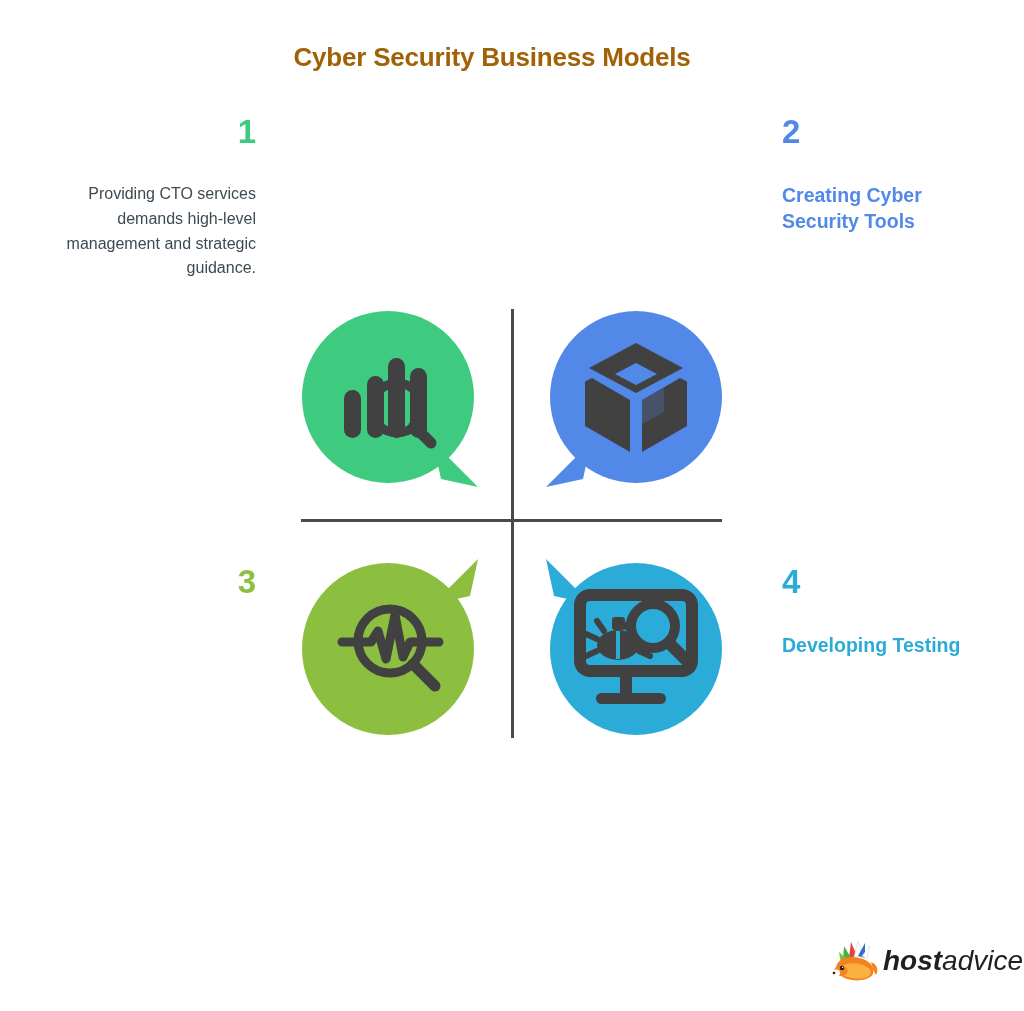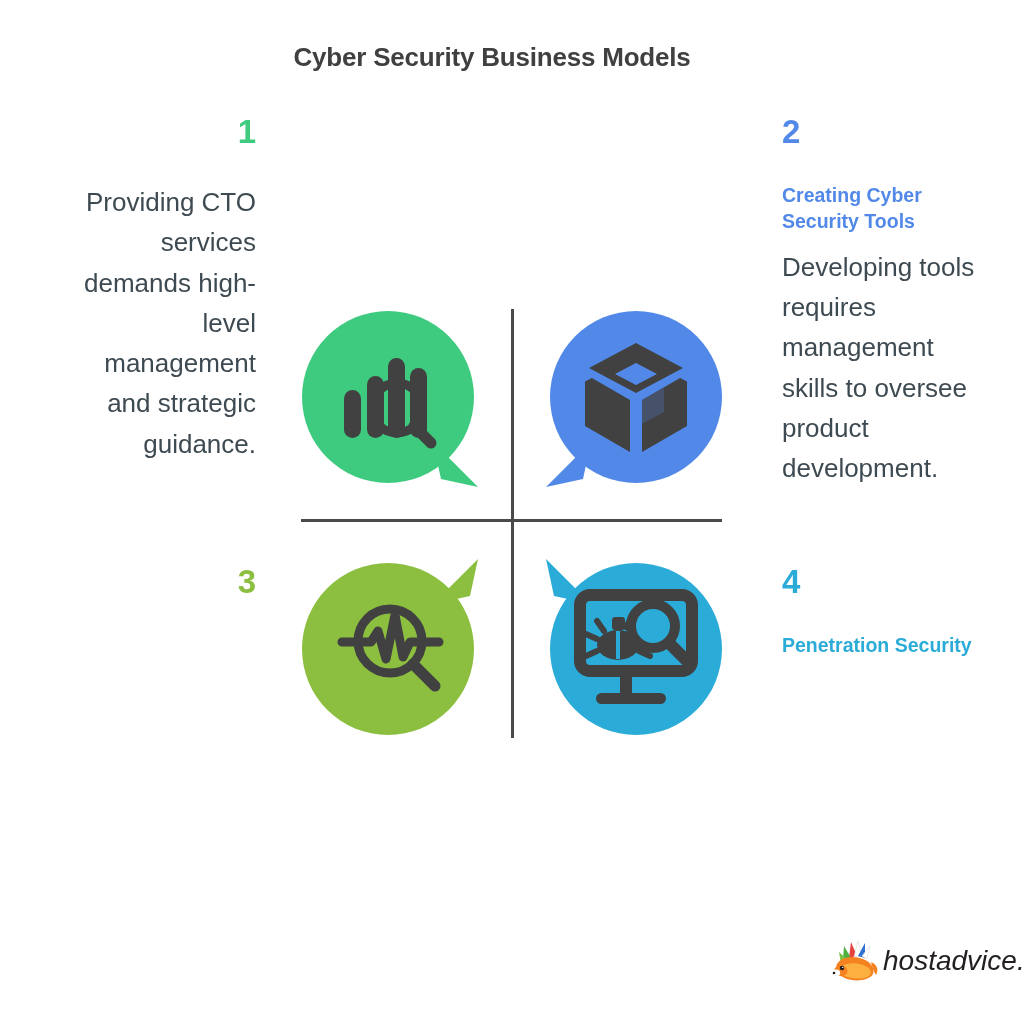--- a/index.html
+++ b/index.html
@@ -18,21 +18,21 @@
 
   
   .title {
     position: absolute;
     top: 42px;
     left: 0;
     width: 984px;
     text-align: center;
     font-size: 26px;
     font-weight: bold;
-    color: #404040;
+    color: #a16207;
     letter-spacing: -0.2px;
   }
 
   
   .quad-text {
     position: absolute;
     width: 200px;
   }
   .quad-text.left  { left: 56px;  text-align: right; }
   .quad-text.right { left: 782px; text-align: left;  }
@@ -48,21 +48,21 @@
     line-height: 1;
     margin-bottom: 34px;
   }
   .quad-heading {
     font-size: 19.5px;
     font-weight: bold;
     line-height: 1.35;
     margin-bottom: 12px;
   }
   .quad-body {
-    font-size: 26px;
+    font-size: 16px;
     font-weight: normal;
     line-height: 1.55;
     color: #3e4a52;
   }
 
   
   .cross-h {
     position: absolute;
     left: 301px;
     top: 519px;
@@ -105,49 +105,48 @@
   .logo-mark { width: 48px; height: 42px; flex: 0 0 auto; }
   .logo-mark svg { display: block; width: 48px; height: 42px; }
   .logo-word {
     font-size: 28px;
     font-style: italic;
     line-height: 1;
     margin-left: 4px;
     color: #231f20;
     white-space: nowrap;
   }
-  .logo-word .host { font-weight: normal; margin-top: 45px; }
+  .logo-word .host { font-weight: bold; margin-top: 45px; }
   .logo-word .advice { font-weight: normal; }
 </style>
 </head>
 <body>
 
 <div class="title">Cyber Security Business Models</div>
 
 <div class="cross-h"></div>
 <div class="cross-v"></div>
 
 <div class="quad-text left q1">
   <div class="quad-num" style="color:#3ecb80">1</div>
   <div class="quad-body">Providing CTO services demands high-level management and strategic guidance.</div>
 </div>
 
 <div class="quad-text right q2">
   <div class="quad-num" style="color:#5289e8">2</div>
   <div class="quad-heading" style="color:#5289e8">Creating Cyber Security Tools</div>
-  <div class="quad-body">Developing tools requires management skills to oversee product development.</div>
 </div>
 
 <div class="quad-text left q3">
   <div class="quad-num" style="color:#8cbf3f">3</div>
 </div>
 
 <div class="quad-text right q4">
   <div class="quad-num" style="color:#2bacd8">4</div>
-  <div class="quad-heading" style="color:#2bacd8">Penetration Security</div>
+  <div class="quad-heading" style="color:#2bacd8">Developing Testing</div>
 </div>
 
 <div class="bubble b1">
   <svg viewBox="0 0 182 182" xmlns="http://www.w3.org/2000/svg">
     <g>
       <circle cx="86" cy="86" r="86" fill="#3ecb80"></circle>
       <path d="M131 131 L176 176 L139 168 Z" fill="#3ecb80"></path>
     </g>
     <g fill="#414141">
       <rect x="42" y="79" width="17" height="48" rx="8.5"></rect>

